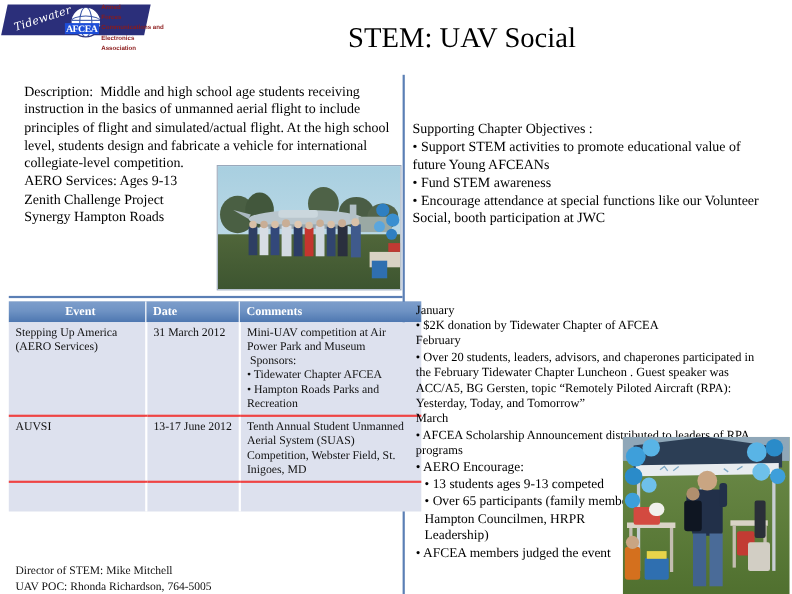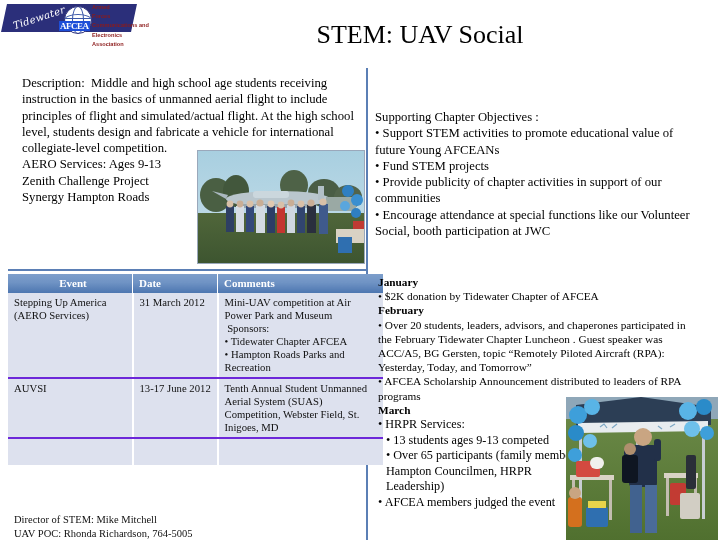--- a/index.html
+++ b/index.html
@@ -170,21 +170,21 @@
     padding: 3px 0 3px 6px;
     font-size: 11px;
     border-right: 1px solid #ffffff;
   }
   #event-table th:last-child { border-right: none; }
   #event-table td {
     background: #dde1ee;
     vertical-align: top;
     padding: 3px 5px 3px 6px;
     border-right: 2px solid #ffffff;
-    border-bottom: 2px solid #6d28d9;
+    border-bottom: 2px solid #ef4444;
     color: #111111;
   }
   #event-table td:last-child { border-right: none; }
   #event-table .col-event { width: 118px; text-align: center; }
   #event-table .col-date  { width: 78px; }
   #event-table .col-comm  { width: 159px; }
   #event-table td.footer-cell {
     height: 26px;
     padding: 0;
     border-bottom: none;
@@ -202,21 +202,21 @@
 
   
   #monthly {
     position: absolute;
     left: 378px;
     top: 275px;
     width: 320px;
     font-size: 11.3px;
     line-height: 14.2px;
   }
-  #monthly b { font-weight: bold; }
+  #monthly b { font-weight: normal; }
   #monthly .sub { padding-left: 8px; }
   #monthly .aero { font-size: 12.2px; line-height: 15.6px; }
 
   
   #photo-bottom {
     position: absolute;
     left: 566px;
     top: 397px;
     width: 152px;
     height: 143px;
@@ -313,22 +313,21 @@
 
     <rect x="138" y="78" width="28" height="14" fill="#d9d2c4"></rect>
     <rect x="140" y="86" width="14" height="16" fill="#2f6fb0"></rect>
     <rect x="155" y="70" width="11" height="8" fill="#c03a33"></rect>
   </svg>
 </div>
 
 <div id="objectives">
   <div class="obj-line">Supporting Chapter Objectives :</div>
   <div class="obj-line">• Support STEM activities to promote educational value of future Young AFCEANs</div>
-  <div class="obj-line">• Fund STEM projects</div>
-  <div class="obj-line">• Provide publicity of chapter activities in support of our communities</div>
+  <div class="obj-line">• Fund STEM awareness</div>
   <div class="obj-line">• Encourage attendance at special functions like our Volunteer Social, booth participation at JWC</div>
 </div>
 
 <table id="event-table">
   <thead>
     <tr>
       <th class="col-event">Event</th>
       <th class="col-date">Date</th>
       <th class="col-comm">Comments</th>
     </tr>
@@ -356,23 +355,23 @@
 </table>
 
 <div id="table-footer-text" style="white-space:pre-wrap;">Director of STEM: Mike Mitchell
 UAV POC: Rhonda Richardson, 764-5005</div>
 
 <div id="monthly">
   <div><b>January</b></div>
   <div>• $2K donation by Tidewater Chapter of AFCEA</div>
   <div><b>February</b></div>
   <div>• Over 20 students, leaders, advisors, and chaperones participated in the February Tidewater Chapter Luncheon .  Guest speaker  was ACC/A5, BG Gersten, topic “Remotely Piloted Aircraft (RPA): Yesterday, Today, and Tomorrow”</div>
+  <div><b>March</b></div>
   <div>• AFCEA Scholarship Announcement distributed to leaders of RPA programs</div>
-  <div><b>March</b></div>
-  <div class="aero">• HRPR Services:</div>
+  <div class="aero">• AERO Encourage:</div>
   <div class="sub aero">• 13 students ages 9-13 competed</div>
   <div class="sub aero" style="width:200px;">• Over 65 participants (family  members, Hampton Councilmen,  HRPR Leadership)</div>
   <div class="aero">• AFCEA members judged the event</div>
 </div>
 
 <div id="photo-bottom">
   <svg class="ph-svg" viewBox="0 0 152 143" preserveAspectRatio="none">
     <defs>
       <linearGradient id="grass2" x1="0" y1="0" x2="0" y2="1">
         <stop offset="0%" stop-color="#6e8c4a"></stop>

